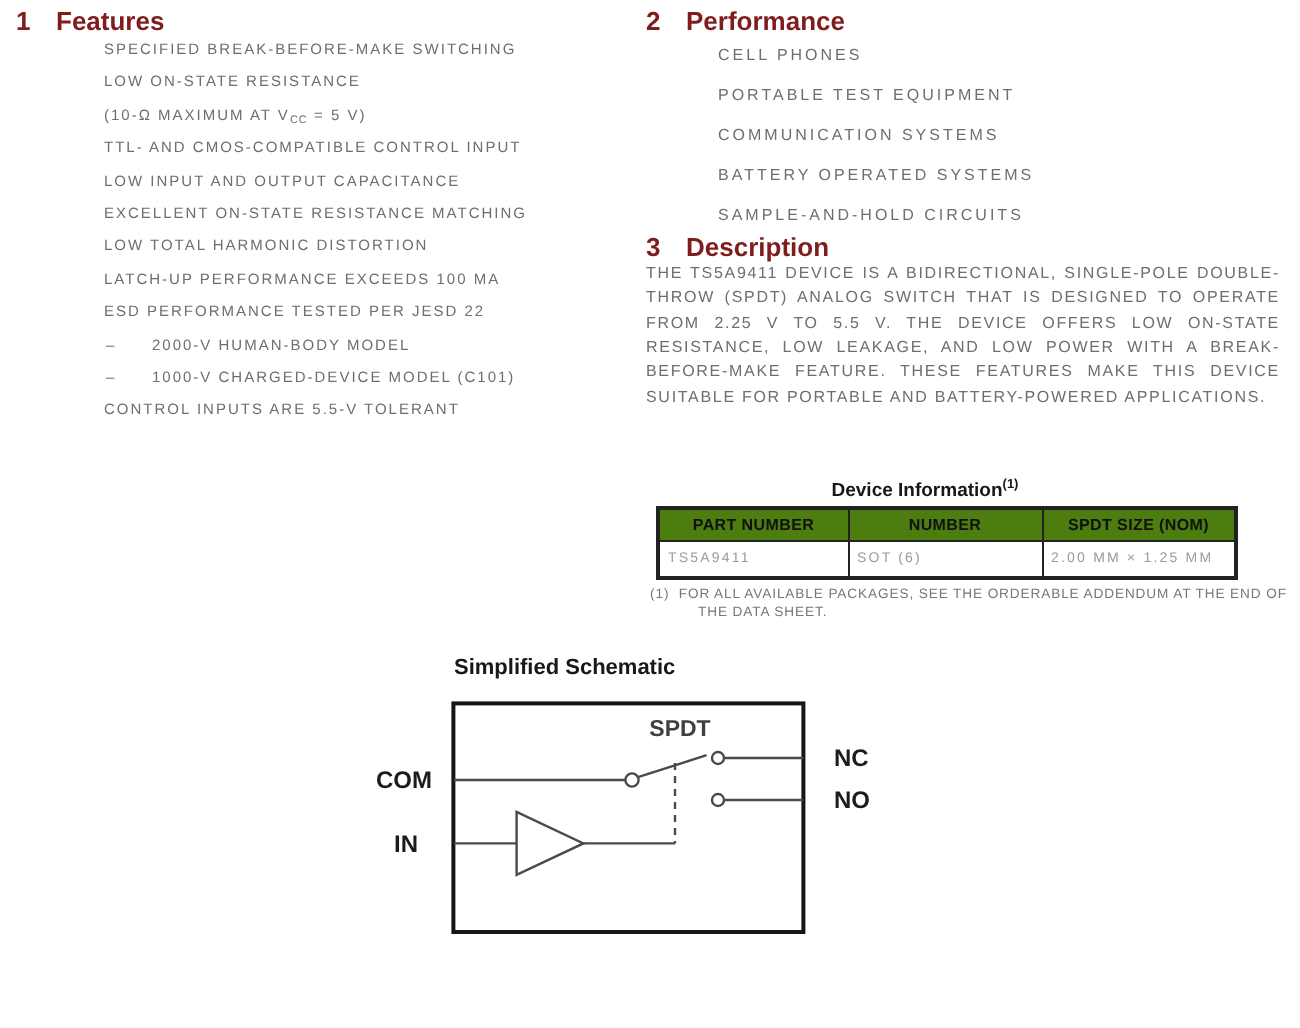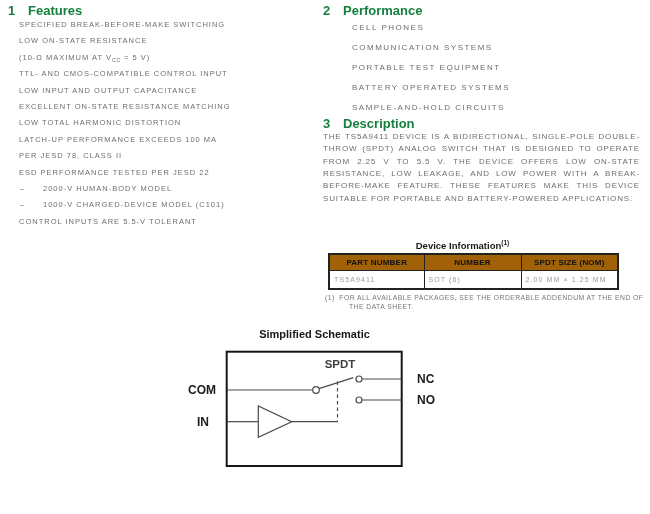--- a/index.html
+++ b/index.html
@@ -1,46 +1,46 @@
 <!DOCTYPE html>
 <html><head>
 <meta charset="utf-8">
 <style>
   html,body { margin:0; padding:0; }
   body {
     width:650px; height:514px; background:#ffffff; position:relative;
     overflow:hidden; font-family:"Liberation Sans", sans-serif; color:#1a1a1a;
   }
-  .sec-head { position:absolute; margin:0; font-size:13px; font-weight:bold; color:#15803d; white-space:nowrap; }
+  .sec-head { position:absolute; margin:0; font-size:13px; font-weight:bold; color:#7f1d1d; white-space:nowrap; }
   .sec-num { display:inline-block; width:20px; }
   
-  .scan { color:#6e6e6e; text-transform:uppercase; }
+  .scan { color:#6e6e6e; text-transform:uppercase;margin-left:33px; }
   .feat-list { position:absolute; left:19px; top:17px; width:300px; font-size:7.5px; letter-spacing:1px; }
   .feat-list .fl { height:16.42px; line-height:16.42px; white-space:nowrap; }
   .fl.sub { padding-left:24px; position:relative; }
   .fl.sub .dash { position:absolute; left:1px; }
   .fl.cont2 { padding-left:24px; }
   .subsc { font-size:5.5px; letter-spacing:0.5px; vertical-align:-1.5px; }
-  .apps-list { position:absolute; left:352px; top:18px; font-size:8px; letter-spacing:1.5px; }
+  .apps-list { position:absolute; left:326px; top:18px; font-size:8px; letter-spacing:1.5px; }
   .apps-list div { height:20px; line-height:20px; white-space:nowrap; }
   .desc-body { position:absolute; left:323px; top:131px; width:317px; margin:0;
     font-size:8px; letter-spacing:0.85px; line-height:12.35px; text-align:justify; }
   .di-title { position:absolute; left:318px; top:239px; width:289px; text-align:center;
     font-size:9.5px; font-weight:bold; color:#181818; }
   .di-title sup { font-size:6.5px; }
   .di-table { position:absolute; left:328px; top:253px; width:289px; border-collapse:collapse;
     border:2px solid #222222; table-layout:fixed; }
-  .di-table th { background:#a16207; border:1px solid #222222; font-size:8px; font-weight:bold;
+  .di-table th { background:#4d7c0f; border:1px solid #222222; font-size:8px; font-weight:bold;
     color:#111111; height:13px; padding:1px 2px; letter-spacing:0.2px; text-align:center; }
   .di-table td { border:1px solid #222222; font-size:7px; color:#9a9a9a; letter-spacing:1.1px;
     text-transform:uppercase; height:15px; padding:1px 4px; text-align:left; white-space:nowrap; overflow:hidden; }
   .footnote { position:absolute; left:325px; top:293px; width:302px; font-size:6.8px;
     letter-spacing:0.45px; line-height:9.4px; color:#777777; text-transform:uppercase;
     padding-left:24px; text-indent:-24px; }
-  .schem-title { position:absolute; left:227px; top:328px; width:175px; text-align:center;
+  .schem-title { position:absolute; left:227px; top:328px; width:175px; text-align:left;
     font-size:11px; font-weight:bold; color:#181818; }
   .schem { position:absolute; left:180px; top:344px; }
   .wire { stroke:#4a4a4a; stroke-width:1.2; fill:none; }
   .boxline { fill:none; stroke:#161616; stroke-width:2; }
   .node { fill:#ffffff; stroke:#4a4a4a; stroke-width:1.2; }
   .pinlabel { font-family:"Liberation Sans", sans-serif; font-size:12px; font-weight:bold; fill:#1c1c1c; }
   .spdtlabel { font-family:"Liberation Sans", sans-serif; font-size:11.5px; font-weight:bold; fill:#3f3f3f; text-anchor:middle; }
 </style>
 </head>
 <body>
@@ -52,34 +52,33 @@
   </h2>
   <div class="feat-list scan">
     <div class="fl">Specified Break-Before-Make Switching</div>
     <div class="fl">Low On-State Resistance</div>
     <div class="fl"><span>(10-Ω Maximum at V</span><span class="subsc">CC</span><span> = 5 V)</span></div>
     <div class="fl">TTL- and CMOS-Compatible Control Input</div>
     <div class="fl">Low Input and Output Capacitance</div>
     <div class="fl">Excellent On-State Resistance Matching</div>
     <div class="fl">Low Total Harmonic Distortion</div>
     <div class="fl">Latch-Up Performance Exceeds 100 mA</div>
-    <div class="fl">Per JESD 78, Class II</div>
     <div class="fl">ESD Performance Tested Per JESD 22</div>
     <div class="fl sub"><span class="dash">–</span><span>2000-V Human-Body Model</span></div>
     <div class="fl sub"><span class="dash">–</span><span>1000-V Charged-Device Model (C101)</span></div>
     <div class="fl">Control Inputs Are 5.5-V Tolerant</div>
   </div>
 
   <h2 class="sec-head" style="left:323px; top:3px;">
     <span class="sec-num">2</span><span>Performance</span>
   </h2>
   <div class="apps-list scan">
     <div>Cell Phones</div>
+    <div>Portable Test Equipment</div>
     <div>Communication Systems</div>
-    <div>Portable Test Equipment</div>
     <div>Battery Operated Systems</div>
     <div>Sample-and-Hold Circuits</div>
   </div>
 
   <h2 class="sec-head" style="left:323px; top:116px;">
     <span class="sec-num">3</span><span>Description</span>
   </h2>
   <p class="desc-body scan">The TS5A9411 device is a bidirectional, single-pole double-throw (SPDT) analog switch that is designed to operate from 2.25 V to 5.5 V. The device offers low on-state resistance, low leakage, and low power with a break-before-make feature. These features make this device suitable for portable and battery-powered applications.</p>
 
   <div class="di-title">

